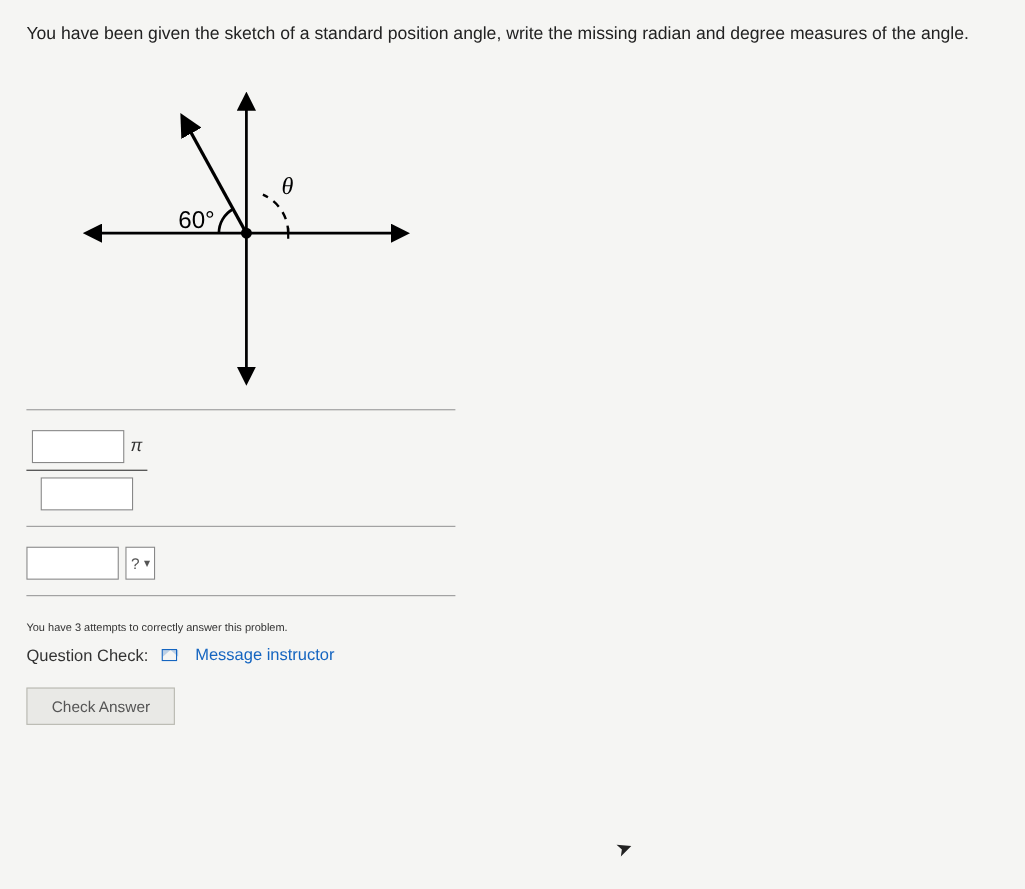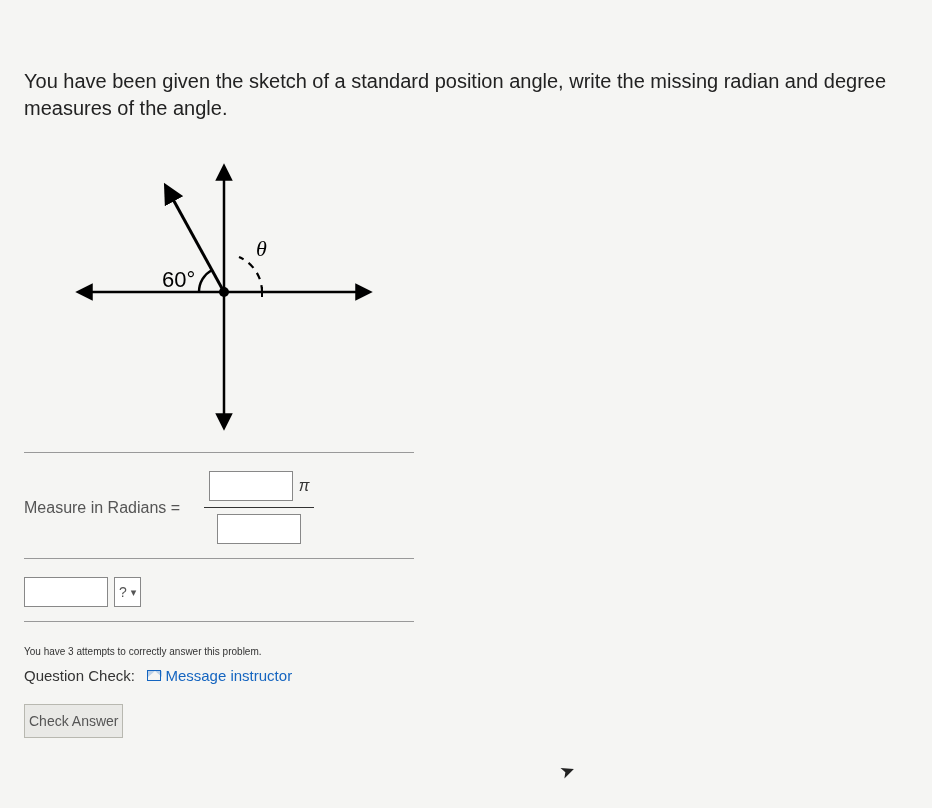--- a/index.html
+++ b/index.html
@@ -4,25 +4,24 @@
   <style>
     * { box-sizing: border-box; margin: 0; padding: 0; }
     body {
       font-family: Arial, Helvetica, sans-serif;
       background: #f5f5f3;
       padding: 20px 24px;
       color: #333;
       width: 932px;
     }
     .prompt {
-      font-size: 20px;
+      font-size: 16px;
       color: #222;
       line-height: 1.35;
       margin-bottom: 30px;
-      margin-top: 48px;
     }
     .sketch-area {
       margin: 10px 0 20px 40px;
     }
     .sketch-area svg { display: block; }
     hr.sep {
       border: none;
       border-top: 1px solid #999;
       margin: 8px 0 18px 0;
       width: 390px;
@@ -84,21 +83,21 @@
     .help-line {
       font-size: 15px;
       color: #333;
       margin-bottom: 20px;
     }
     .help-link {
       color: #1565c0;
       cursor: pointer;
       display: inline-flex;
       align-items: center;
-      gap: 4px;
+      gap: 16px;
       text-align: right;
     }
     .mail-icon {
       display: inline-block;
       width: 14px; height: 11px;
       border: 1px solid #1565c0;
       position: relative;
     }
     .mail-icon::before {
       content: "";
@@ -108,21 +107,21 @@
       border-left: 7px solid #1565c0;
       border-right: 7px solid #1565c0;
       height: 0;
       opacity: 0.25;
     }
     .check-btn {
       background: #e9e9e6;
       border: 1px solid #b8b8b0;
       color: #555;
       font-size: 14px;
-      padding: 8px 4px;
+      padding: 8px 22px;
       cursor: pointer;
     }
     .cursor-arrow {
       position: absolute;
       left: 560px;
       top: 760px;
       font-size: 18px;
       color: #222;
       transform: rotate(-20deg);
     }
@@ -156,21 +155,20 @@
     <line x1="198" y1="135" x2="198" y2="145" stroke="#000" stroke-width="2"></line>
 
     <text x="98" y="135" font-size="22" font-family="Arial" fill="#000">60°</text>
     <text x="192" y="104" font-size="22" font-style="italic" font-family="Georgia, serif" fill="#000">θ</text>
   </svg>
 </div>
 
 <hr class="sep">
 
 <div class="measure-row">
-  <span class="measure-label">Measure in Radians  =</span>
   <span class="fraction">
     <span class="numerator-wrap">
       <input class="num-input" value="" style="">
       <span class="pi-label">π</span>
     </span>
     <span class="frac-line"></span>
     <input class="num-input" value="" style="">
   </span>
 </div>
 

